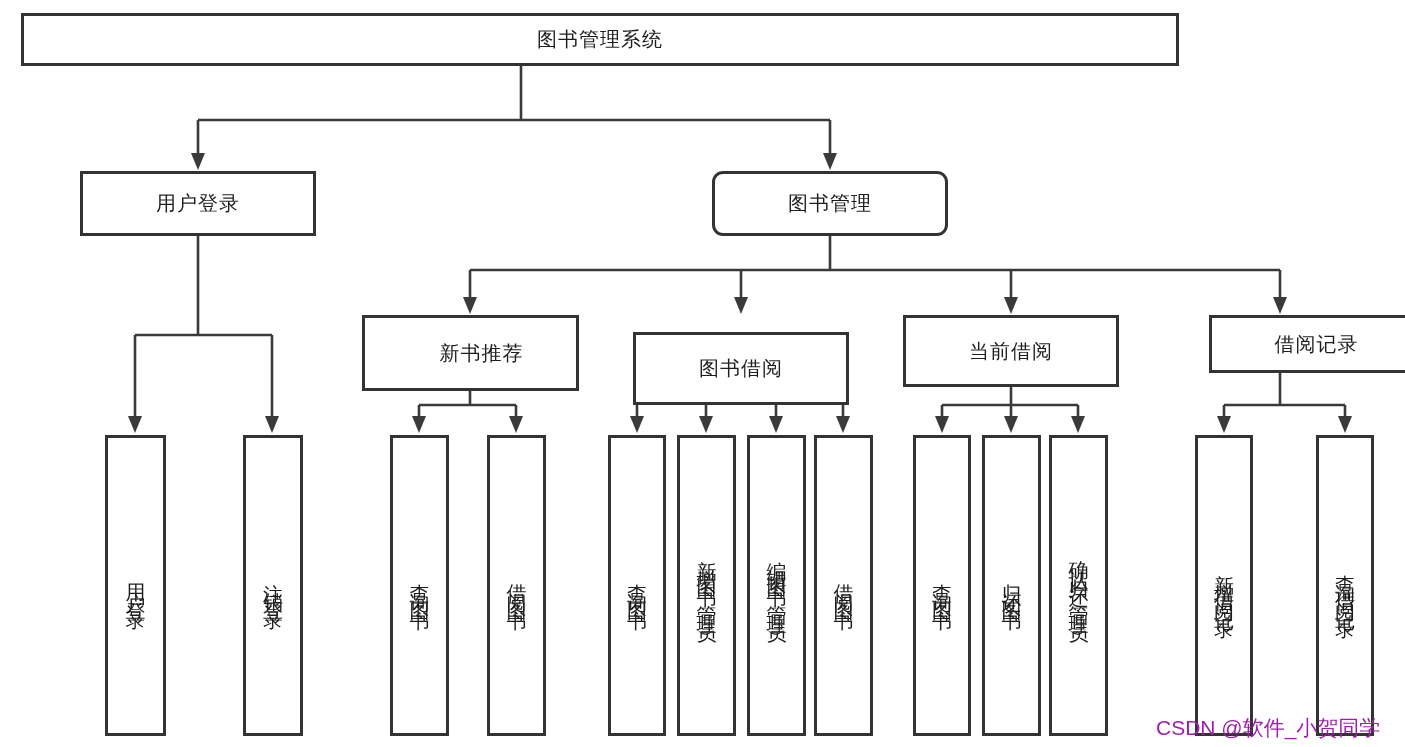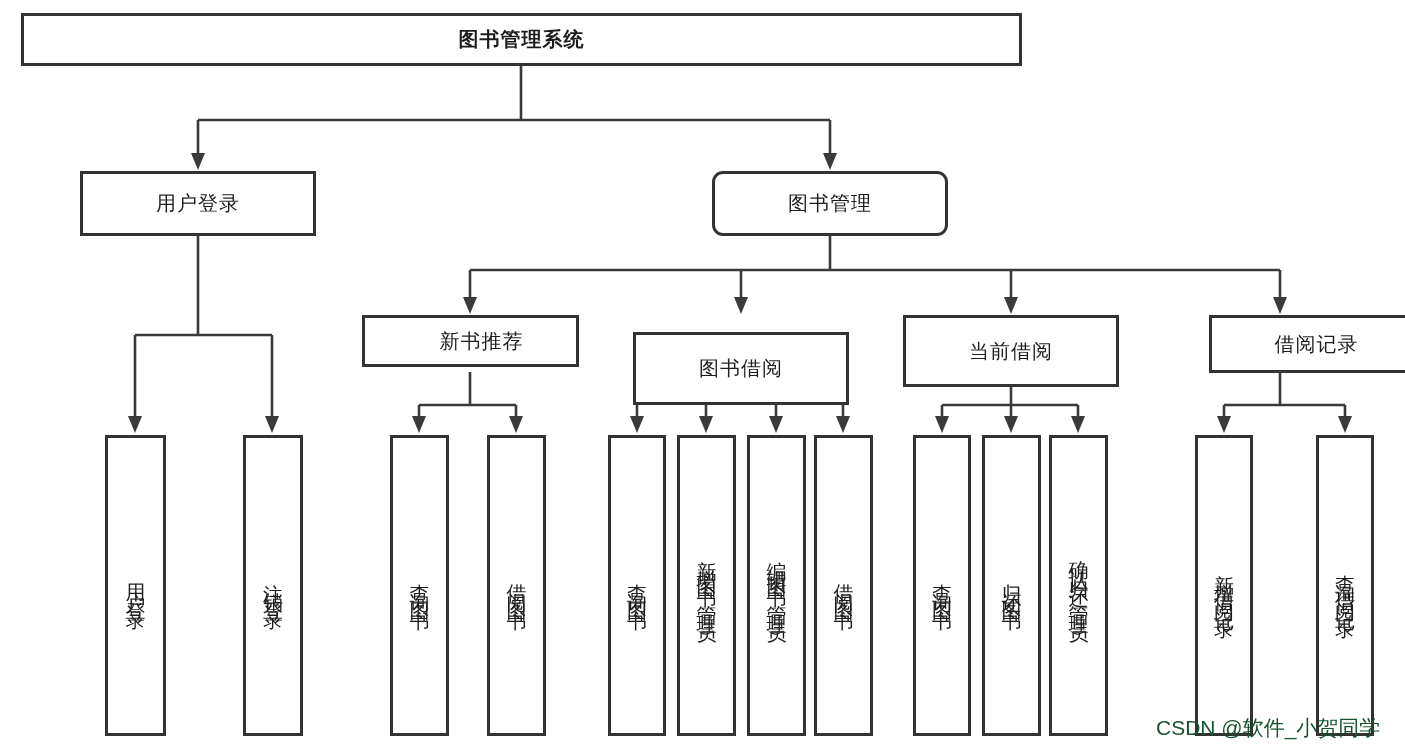--- a/index.html
+++ b/index.html
@@ -36,24 +36,24 @@
   }
   .leaf { top: 435px; height: 301px; }
   .leaf .vlabel {
     writing-mode: vertical-rl;
     font-size: 20px;
     letter-spacing: 9px;
     line-height: 1.05;
     white-space: nowrap;
   }
   
-  .n-root    { left: 21px;   top: 13px;  width: 1001px; height: 53px; font-weight: bold; }
+  .n-root    { left: 21px;   top: 13px;  width: 1158px; height: 53px; }
   .n-login   { left: 80px;   top: 171px; width: 236px;  height: 65px; }
   .n-mgmt    { left: 712px;  top: 171px; width: 236px;  height: 65px; border-radius: 11px; }
-  .n-new     { left: 362px;  top: 315px; width: 217px;  height: 52px; padding-left: 22px; }
+  .n-new     { left: 362px;  top: 315px; width: 217px;  height: 76px; padding-left: 22px; }
   .n-borrow  { left: 633px;  top: 315px; width: 216px;  height: 73px; margin-top: 17px; }
   .n-current { left: 903px;  top: 315px; width: 216px;  height: 72px; }
   .n-records { left: 1173px; top: 315px; width: 215px;  height: 58px; margin-left: 36px; }
   
   .l1  { left: 105px;  width: 61px; }
   .l2  { left: 243px;  width: 60px; }
   .l3  { left: 390px;  width: 59px; }
   .l4  { left: 487px;  width: 59px; }
   .l5  { left: 608px;  width: 58px; }
   .l6  { left: 677px;  width: 59px; }
@@ -62,21 +62,21 @@
   .l9  { left: 913px;  width: 58px; }
   .l10 { left: 982px;  width: 59px; }
   .l11 { left: 1049px; width: 59px; }
   .l12 { left: 1195px; width: 58px; }
   .l13 { left: 1316px; width: 58px; }
   .watermark {
     position: absolute;
     left: 1156px;
     top: 714px;
     font-size: 21px;
-    color: #14532d;
+    color: #a21caf;
     white-space: nowrap;
     z-index: 5;
   }
 </style>
 </head>
 <body>
 
 <div class="canvas">
 
   <svg class="wires" viewBox="0 0 1405 747" xmlns="http://www.w3.org/2000/svg">

